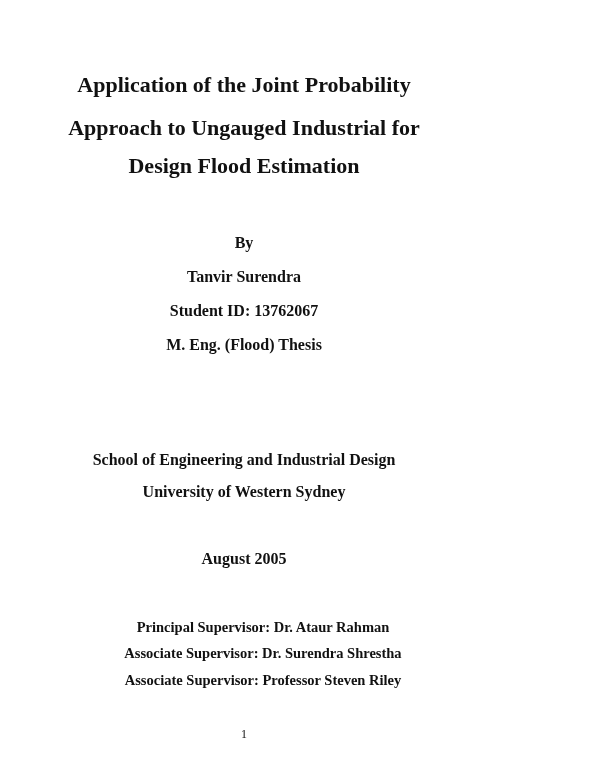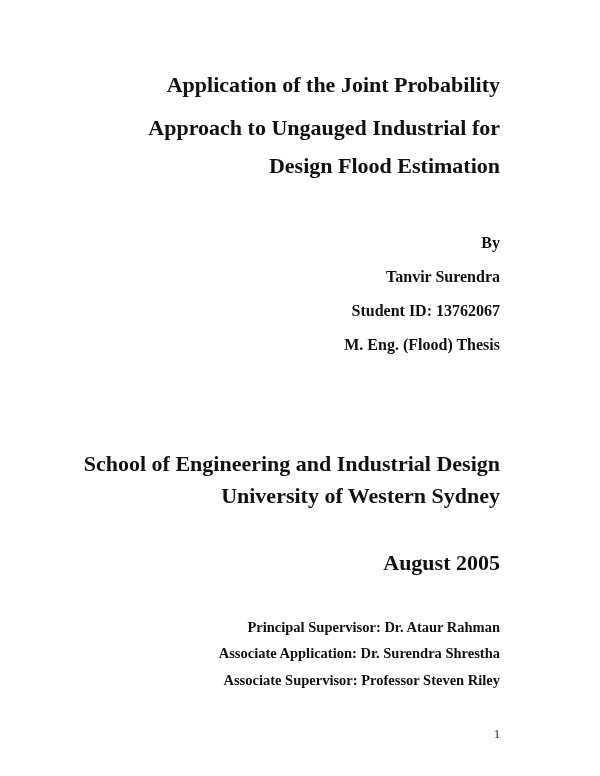--- a/index.html
+++ b/index.html
@@ -1,23 +1,23 @@
 <!DOCTYPE html>
 <html><head>
 <meta charset="utf-8">
 <style>
   html, body { margin: 0; padding: 0; background: #ffffff; }
   body { width: 600px; height: 776px; position: relative; overflow: hidden;
          font-family: "Liberation Serif", "DejaVu Serif", serif; color: #111; }
-  .line { position: absolute; left: 12px; width: 488px; text-align: right;
+  .line { position: absolute; left: 0; width: 488px; text-align: center;
           font-weight: bold; white-space: nowrap; }
   .title { font-size: 22px; }
   .author { font-size: 16px; }
-  .affil { font-size: 22px; }
-  .sup { font-size: 14.5px; }
+  .affil { font-size: 16px; }
+  .sup { font-size: 14.5px; padding-left: 19px; }
   .pageno { font-size: 12px; font-weight: normal; }
 </style>
 </head>
 <body>
 
 <div>
   <div class="line title" style="top:72px">Application of the Joint Probability</div>
   <div class="line title" style="top:115px">Approach to Ungauged Industrial for</div>
   <div class="line title" style="top:153px">Design Flood Estimation</div>
 
@@ -25,17 +25,17 @@
   <div class="line author" style="top:268px">Tanvir Surendra</div>
   <div class="line author" style="top:302px">Student ID: 13762067</div>
   <div class="line author" style="top:336px">M. Eng. (Flood) Thesis</div>
 
   <div class="line affil" style="top:451px">School of Engineering and Industrial Design</div>
   <div class="line affil" style="top:483px">University of Western Sydney</div>
 
   <div class="line affil" style="top:550px">August 2005</div>
 
   <div class="line sup" style="top:619px">Principal Supervisor: Dr. Ataur Rahman</div>
-  <div class="line sup" style="top:645px">Associate Application: Dr. Surendra Shrestha</div>
+  <div class="line sup" style="top:645px">Associate Supervisor: Dr. Surendra Shrestha</div>
   <div class="line sup" style="top:672px">Associate Supervisor: Professor Steven Riley</div>
 
   <div class="line pageno" style="top:727px">1</div>
 </div>
 
 </body></html>

